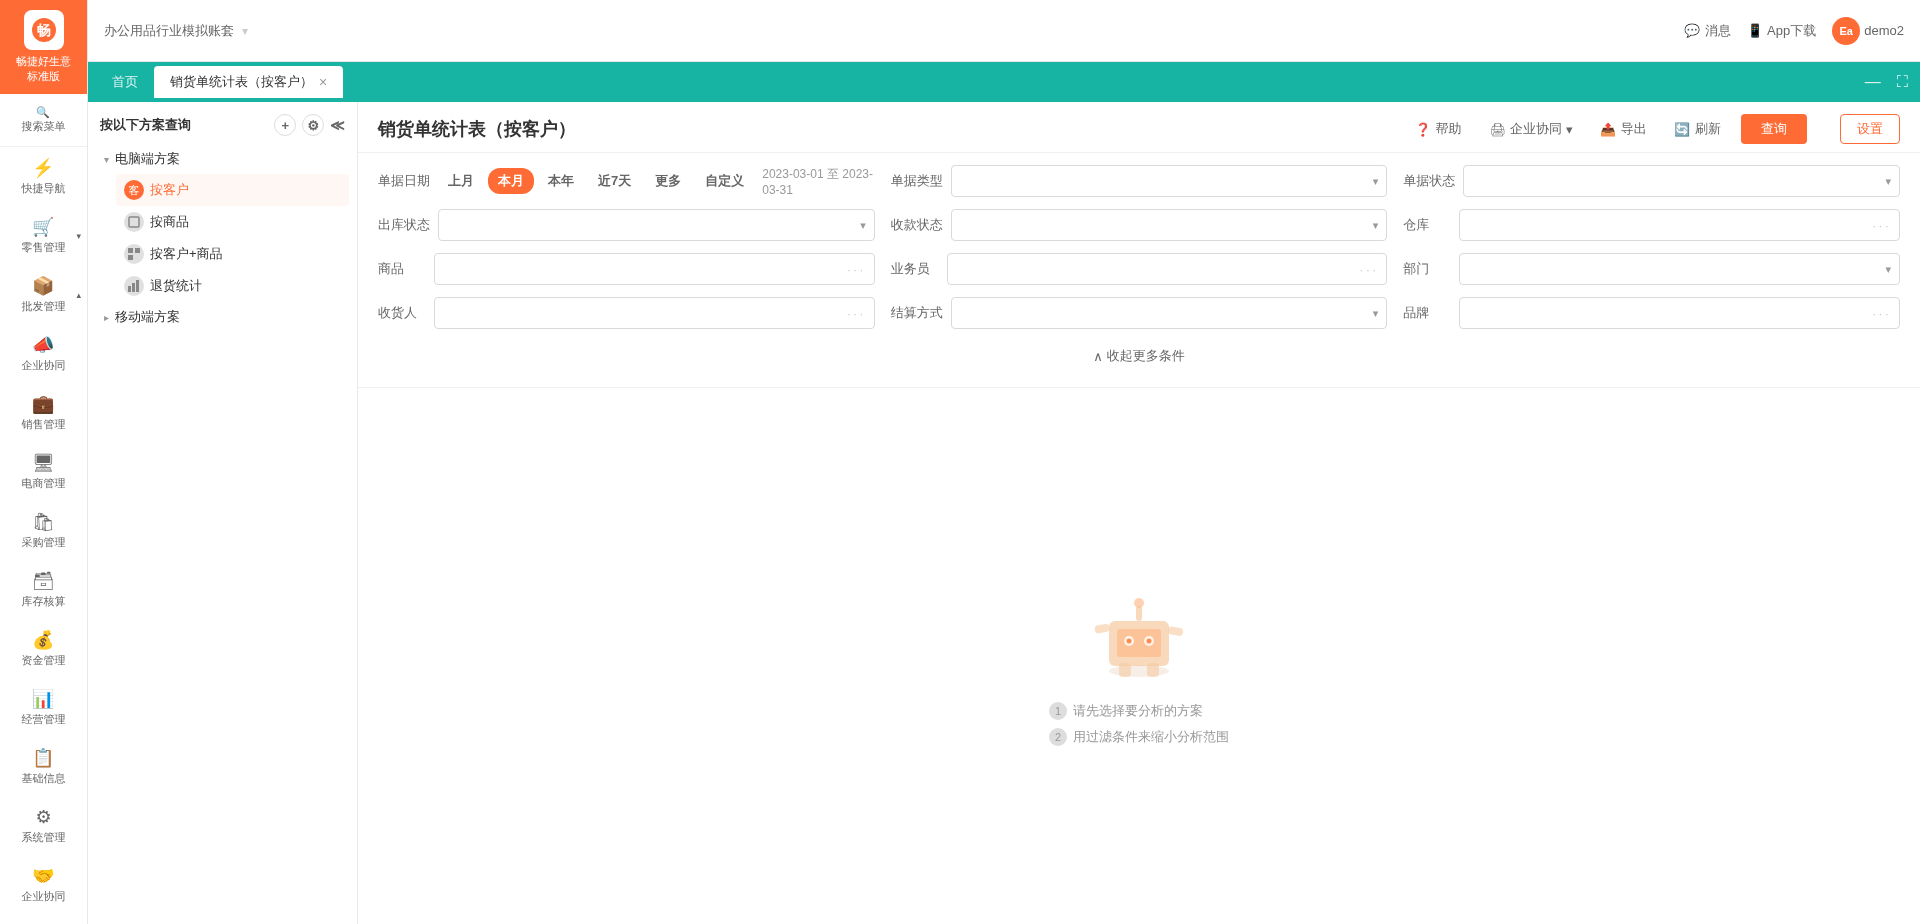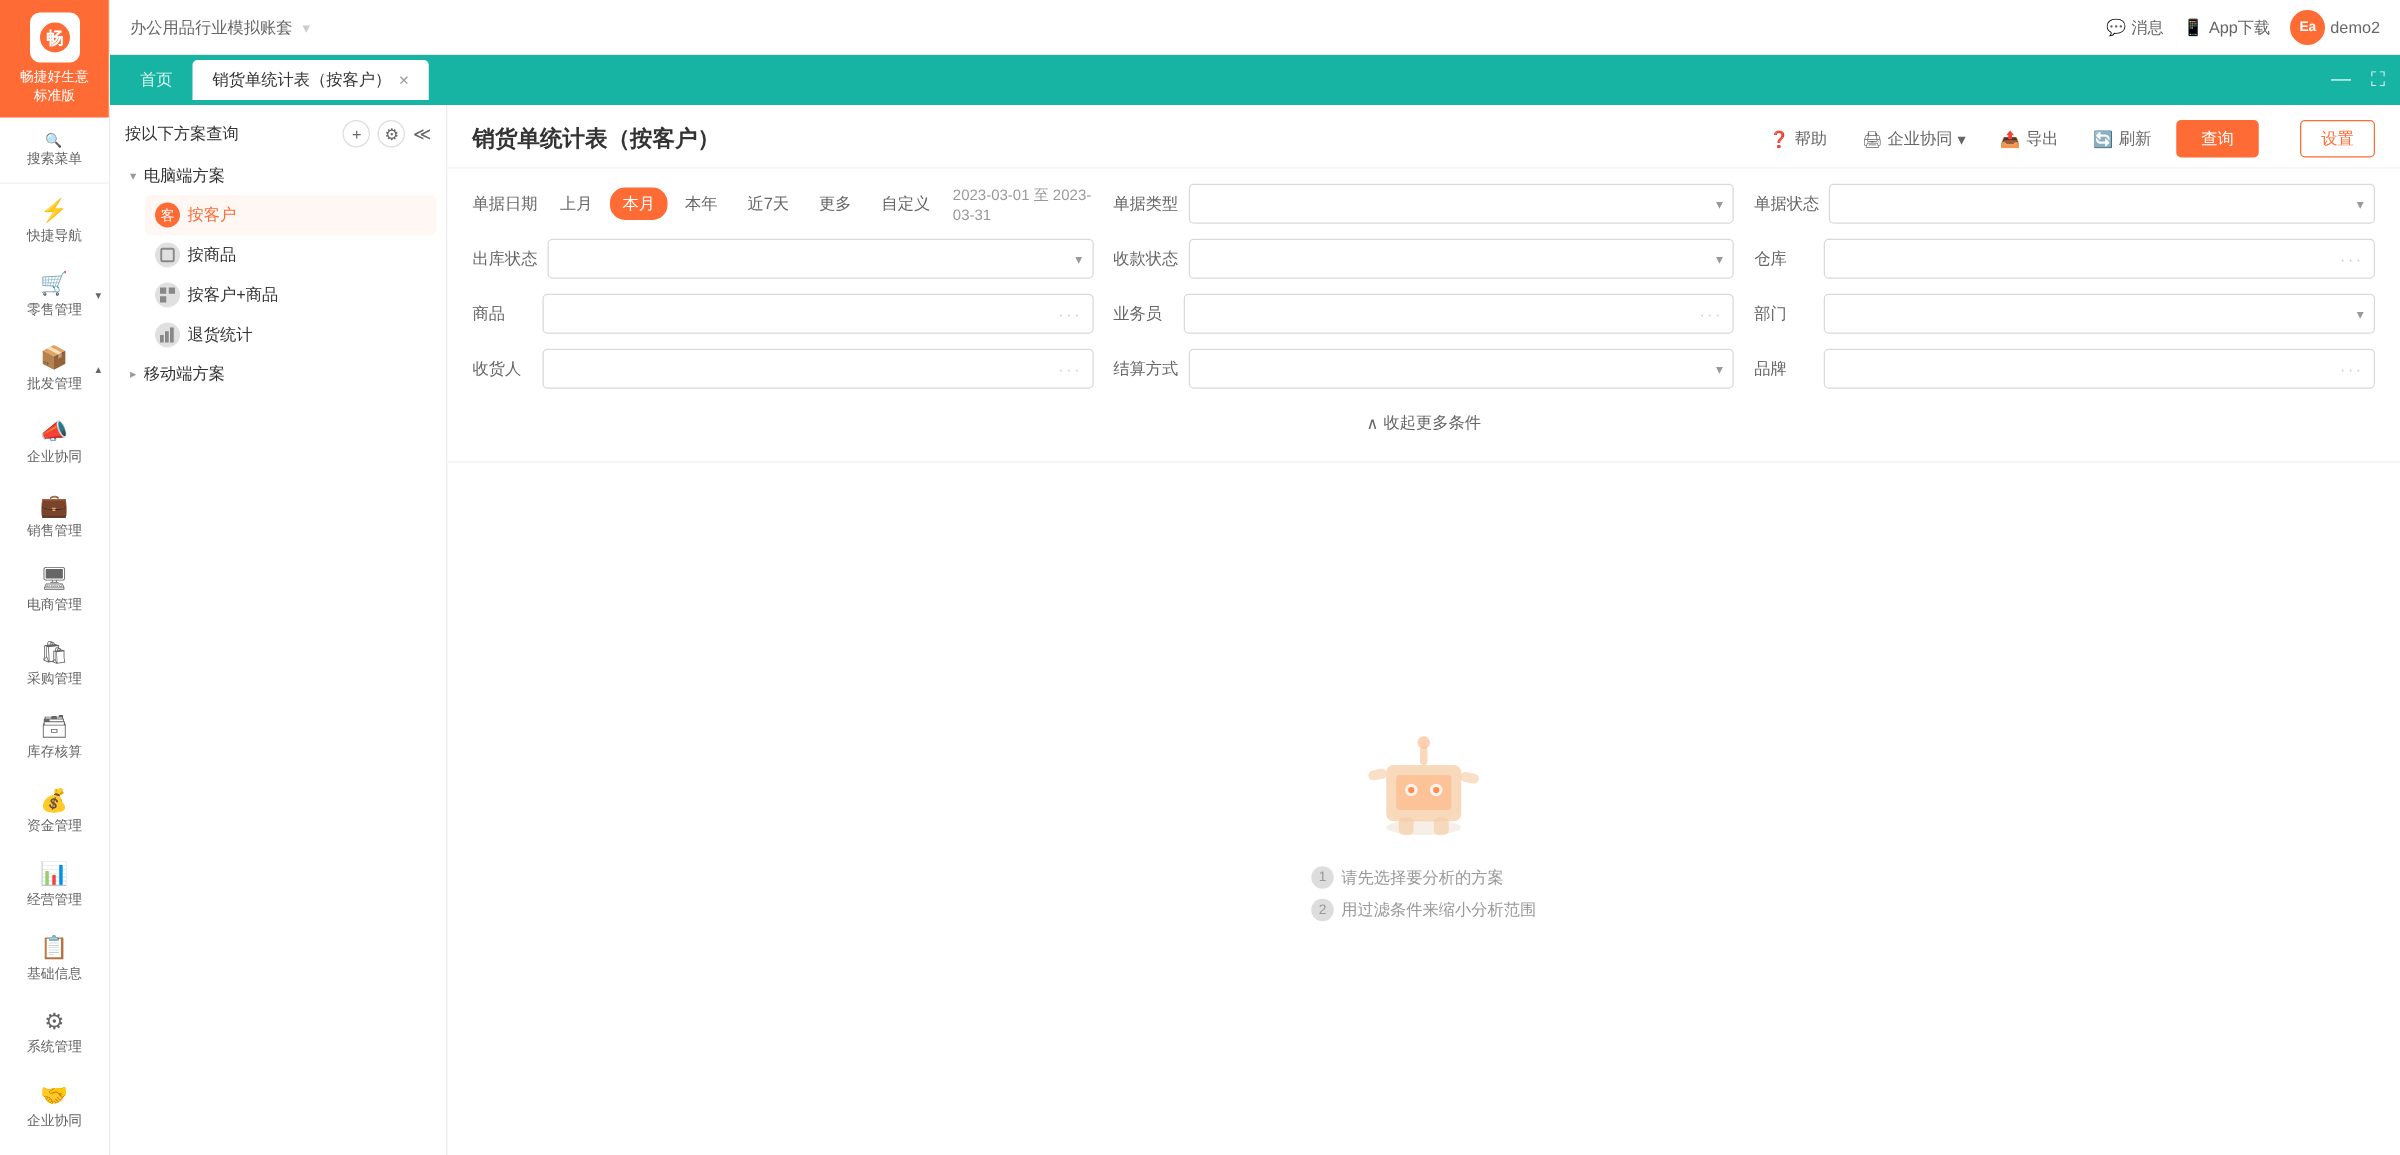--- a/index.html
+++ b/index.html
@@ -65,21 +65,21 @@
     
     .main-area {
       flex: 1;
       display: flex;
       flex-direction: column;
       overflow: hidden;
     }
 
     
     .top-bar {
-      height: 44px;
+      height: 62px;
       background: #fff;
       display: flex;
       align-items: center;
       justify-content: space-between;
       padding: 0 16px;
       border-bottom: 1px solid #e8e8e8;
       flex-shrink: 0;
     }
     .top-bar-left {
       display: flex;
@@ -178,21 +178,21 @@
       border-right: 1px solid #e8e8e8;
       display: flex;
       flex-direction: column;
       flex-shrink: 0;
       overflow-y: auto;
     }
     .left-panel-header {
       padding: 12px 12px 8px;
       font-size: 13px;
       color: #333;
-      font-weight: 400;
+      font-weight: 700;
       display: flex;
       align-items: center;
       justify-content: space-between;
     }
     .left-panel-header-actions {
       display: flex;
       gap: 6px;
       align-items: center;
     }
     .lp-action-btn {
@@ -357,20 +357,21 @@
     
     .date-filter {
       display: flex;
       align-items: center;
       gap: 8px;
       flex: 1;
     }
     .date-tabs {
       display: flex;
       gap: 4px;
+      font-weight: bold;
     }
     .date-tab {
       padding: 4px 10px;
       border-radius: 4px;
       cursor: pointer;
       font-size: 13px;
       color: #666;
       white-space: nowrap;
     }
     .date-tab.active {

